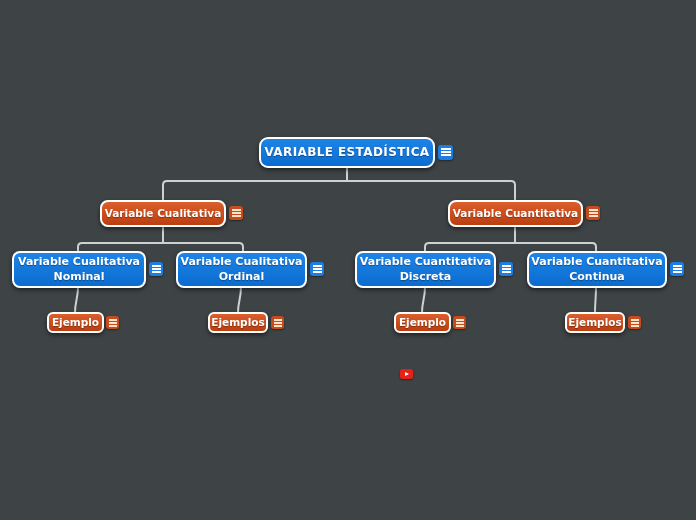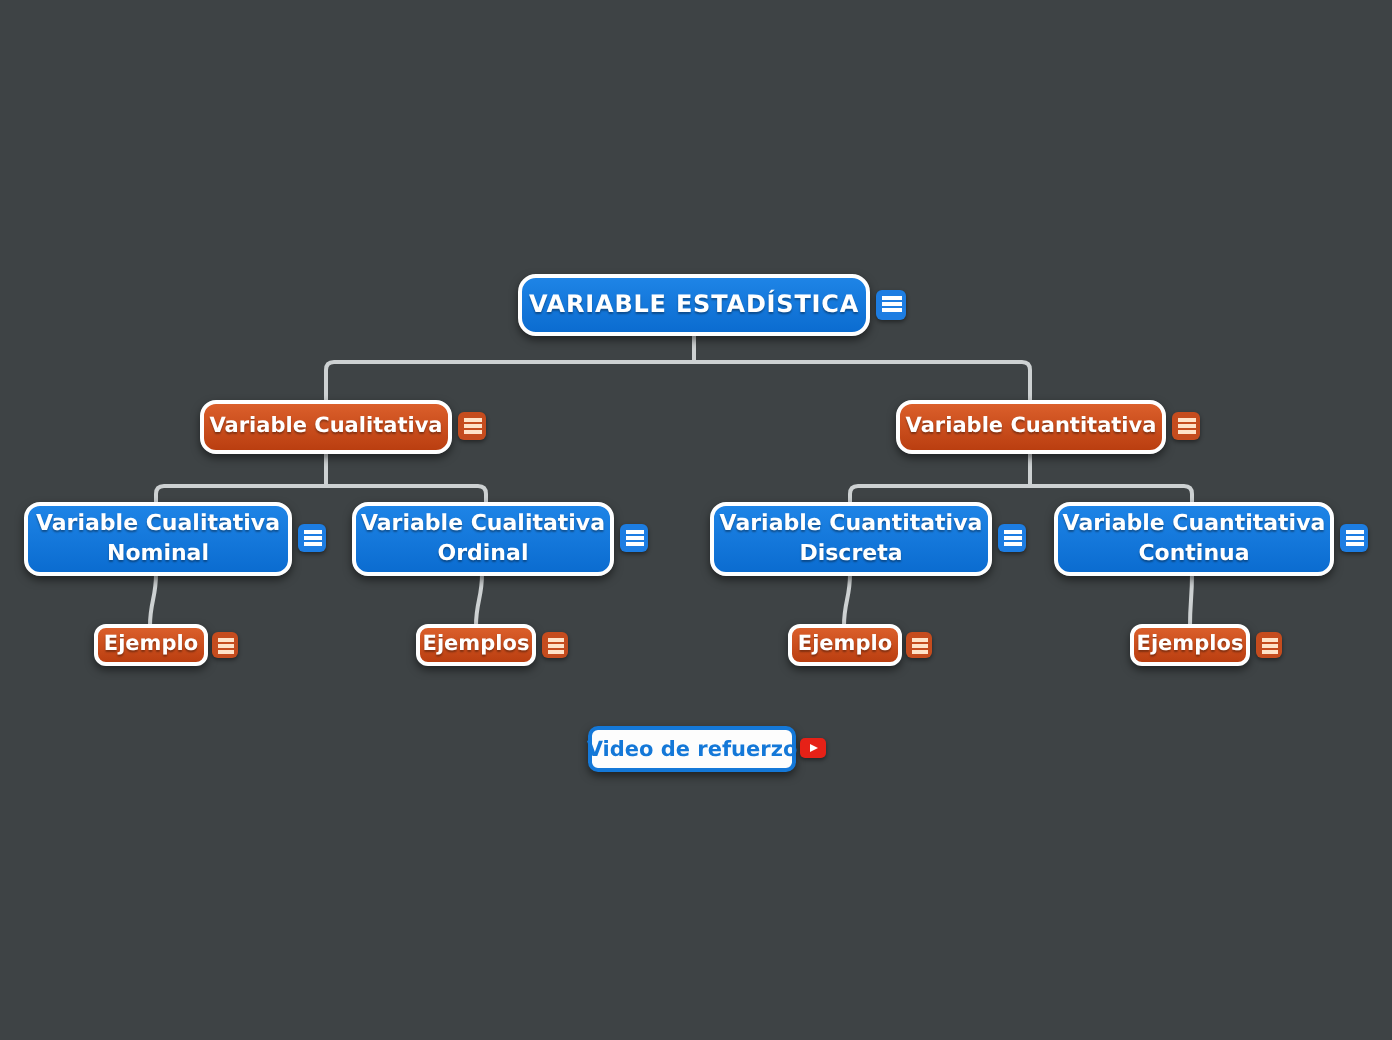--- a/index.html
+++ b/index.html
@@ -110,16 +110,15 @@
 
   <div class="node orange mini" style="left:208px;top:312px;width:60px;height:21px">Ejemplos</div>
   <div class="icon-sq icon-orange" style="left:271px;top:316px;width:13px;height:13px"></div>
 
   <div class="node orange mini" style="left:394px;top:312px;width:57px;height:21px">Ejemplo</div>
   <div class="icon-sq icon-orange" style="left:453px;top:316px;width:13px;height:13px"></div>
 
   <div class="node orange mini" style="left:565px;top:312px;width:60px;height:21px">Ejemplos</div>
   <div class="icon-sq icon-orange" style="left:628px;top:316px;width:13px;height:13px"></div>
 
-  <div class="video-btn">Video de refuerzo</div>
   <div class="yt-icon"></div>
 
 </div>
 
 </body></html>

